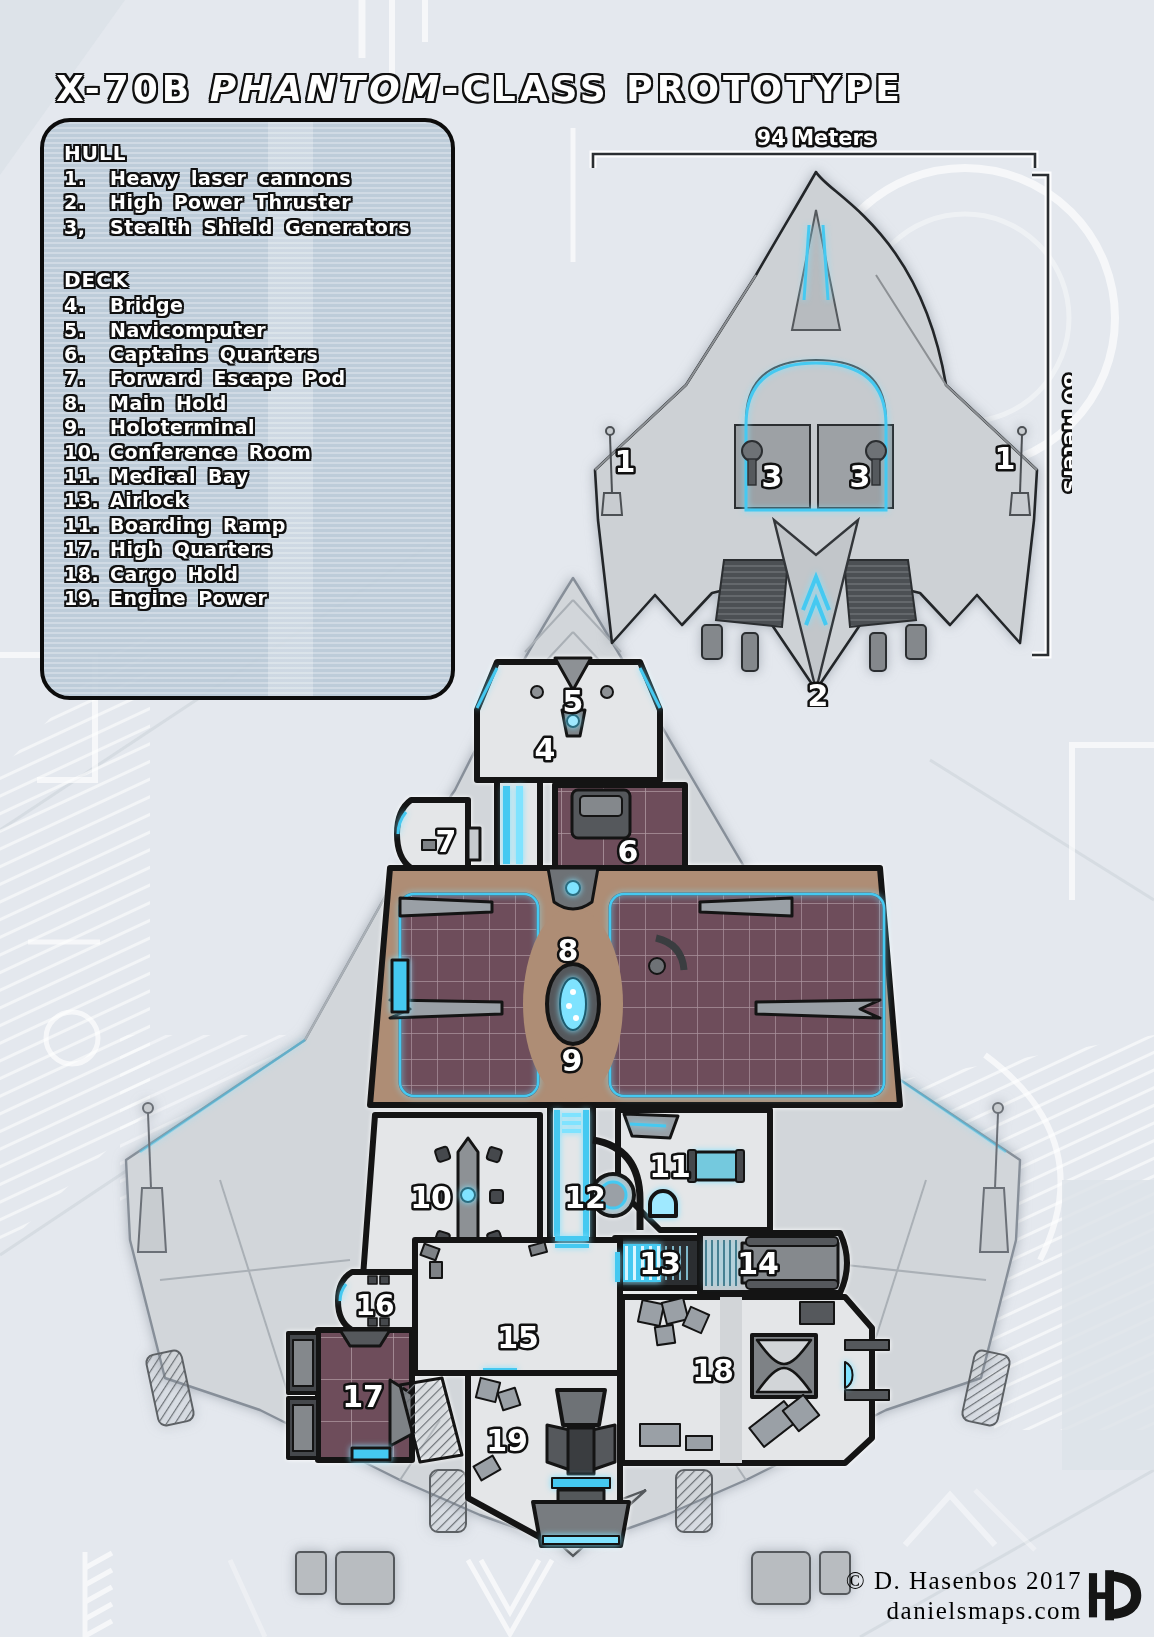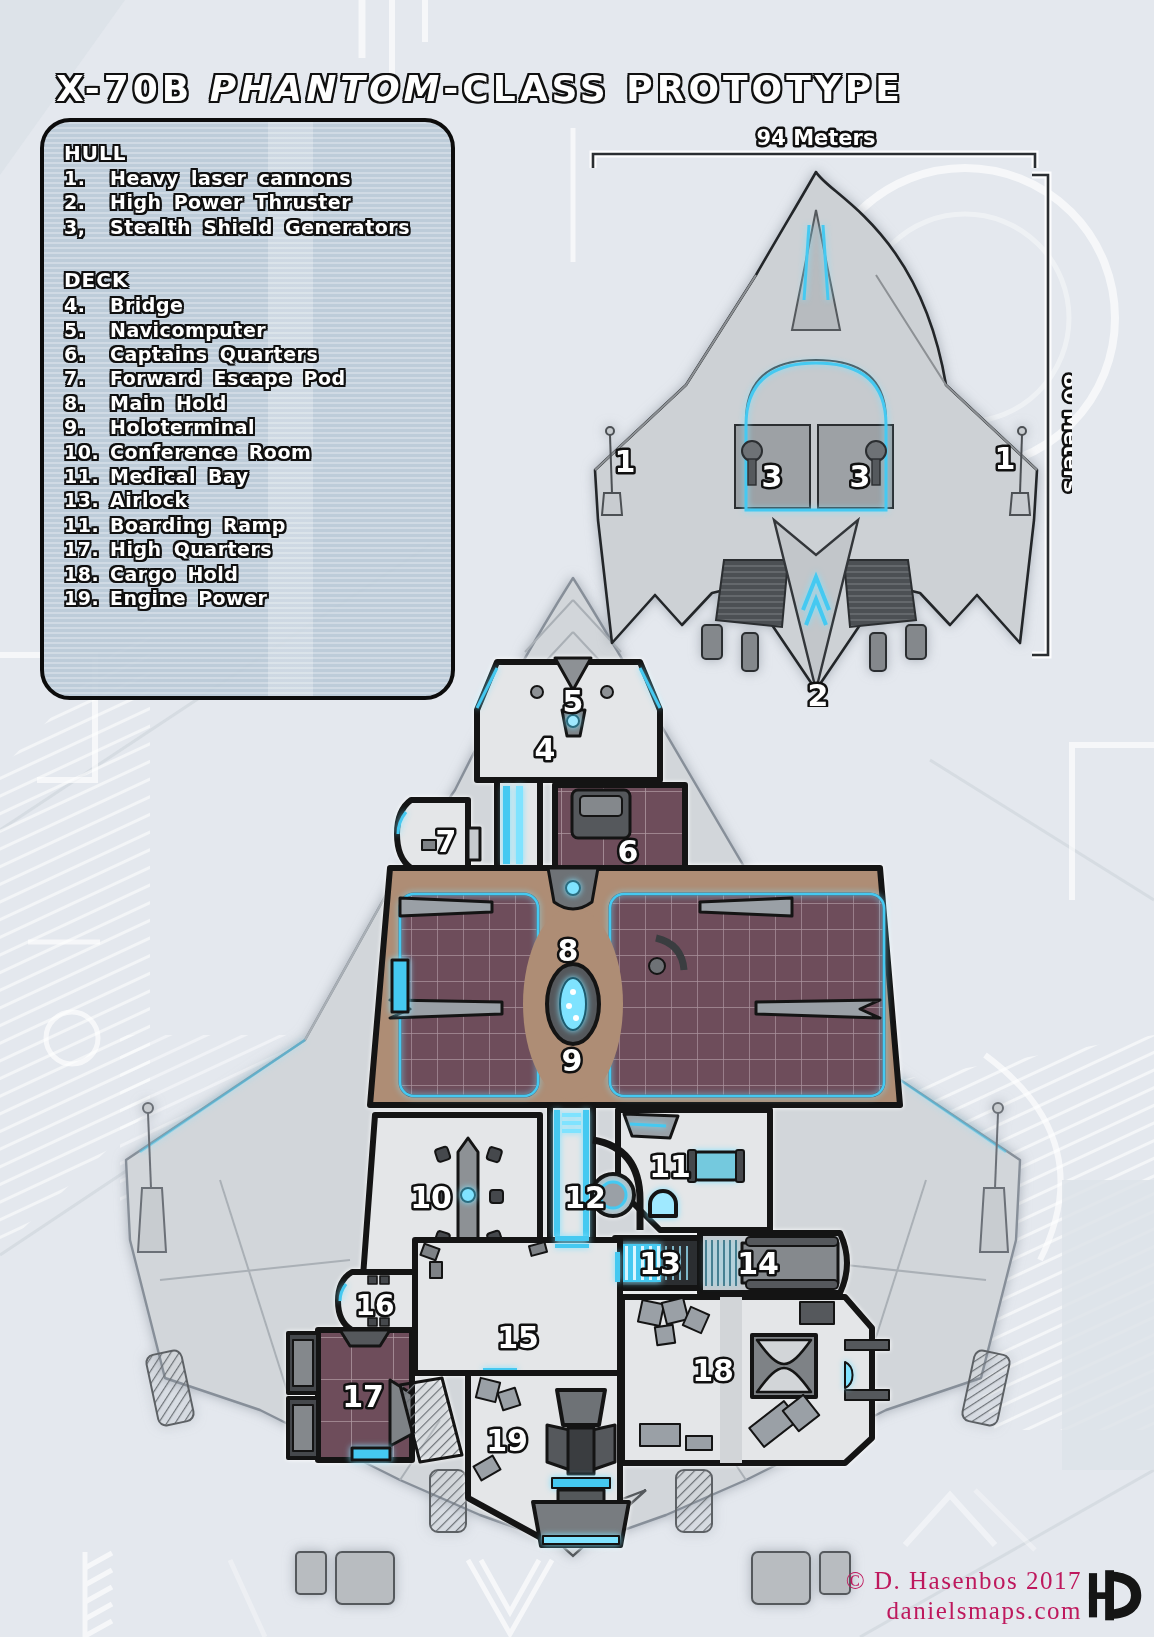--- a/index.html
+++ b/index.html
@@ -31,21 +31,21 @@
   
   text.lbl{font-family:"DejaVu Sans",sans-serif;font-weight:bold;fill:#fff;
            stroke:#101010;stroke-width:5px;stroke-linejoin:round;paint-order:stroke;
            text-anchor:middle;}
   text.dim{font-size:21px;}
   .cy{filter:drop-shadow(0 0 3px #7fe3ff);}
   .rooms{filter:drop-shadow(0 0 2px #ffffff);}
   .ghost{filter:drop-shadow(0 0 6px rgba(120,130,140,.55));}
 
   .credits{right:12px;bottom:6px;z-index:6;display:flex;align-items:center;gap:4px;
-           font-family:"Liberation Serif","DejaVu Serif",serif;color:#be185d;}
+           font-family:"Liberation Serif","DejaVu Serif",serif;color:#000000;}
   .credits .lines{text-align:right;font-size:25px;line-height:30px;letter-spacing:1.5px;}
   .bgsvg{left:0;top:0;z-index:0;}
   .tv{left:556px;top:125px;z-index:2;}
   .dp{left:100px;top:540px;z-index:1;}
 </style>
 </head>
 <body>
 
 <div class="page">
 

